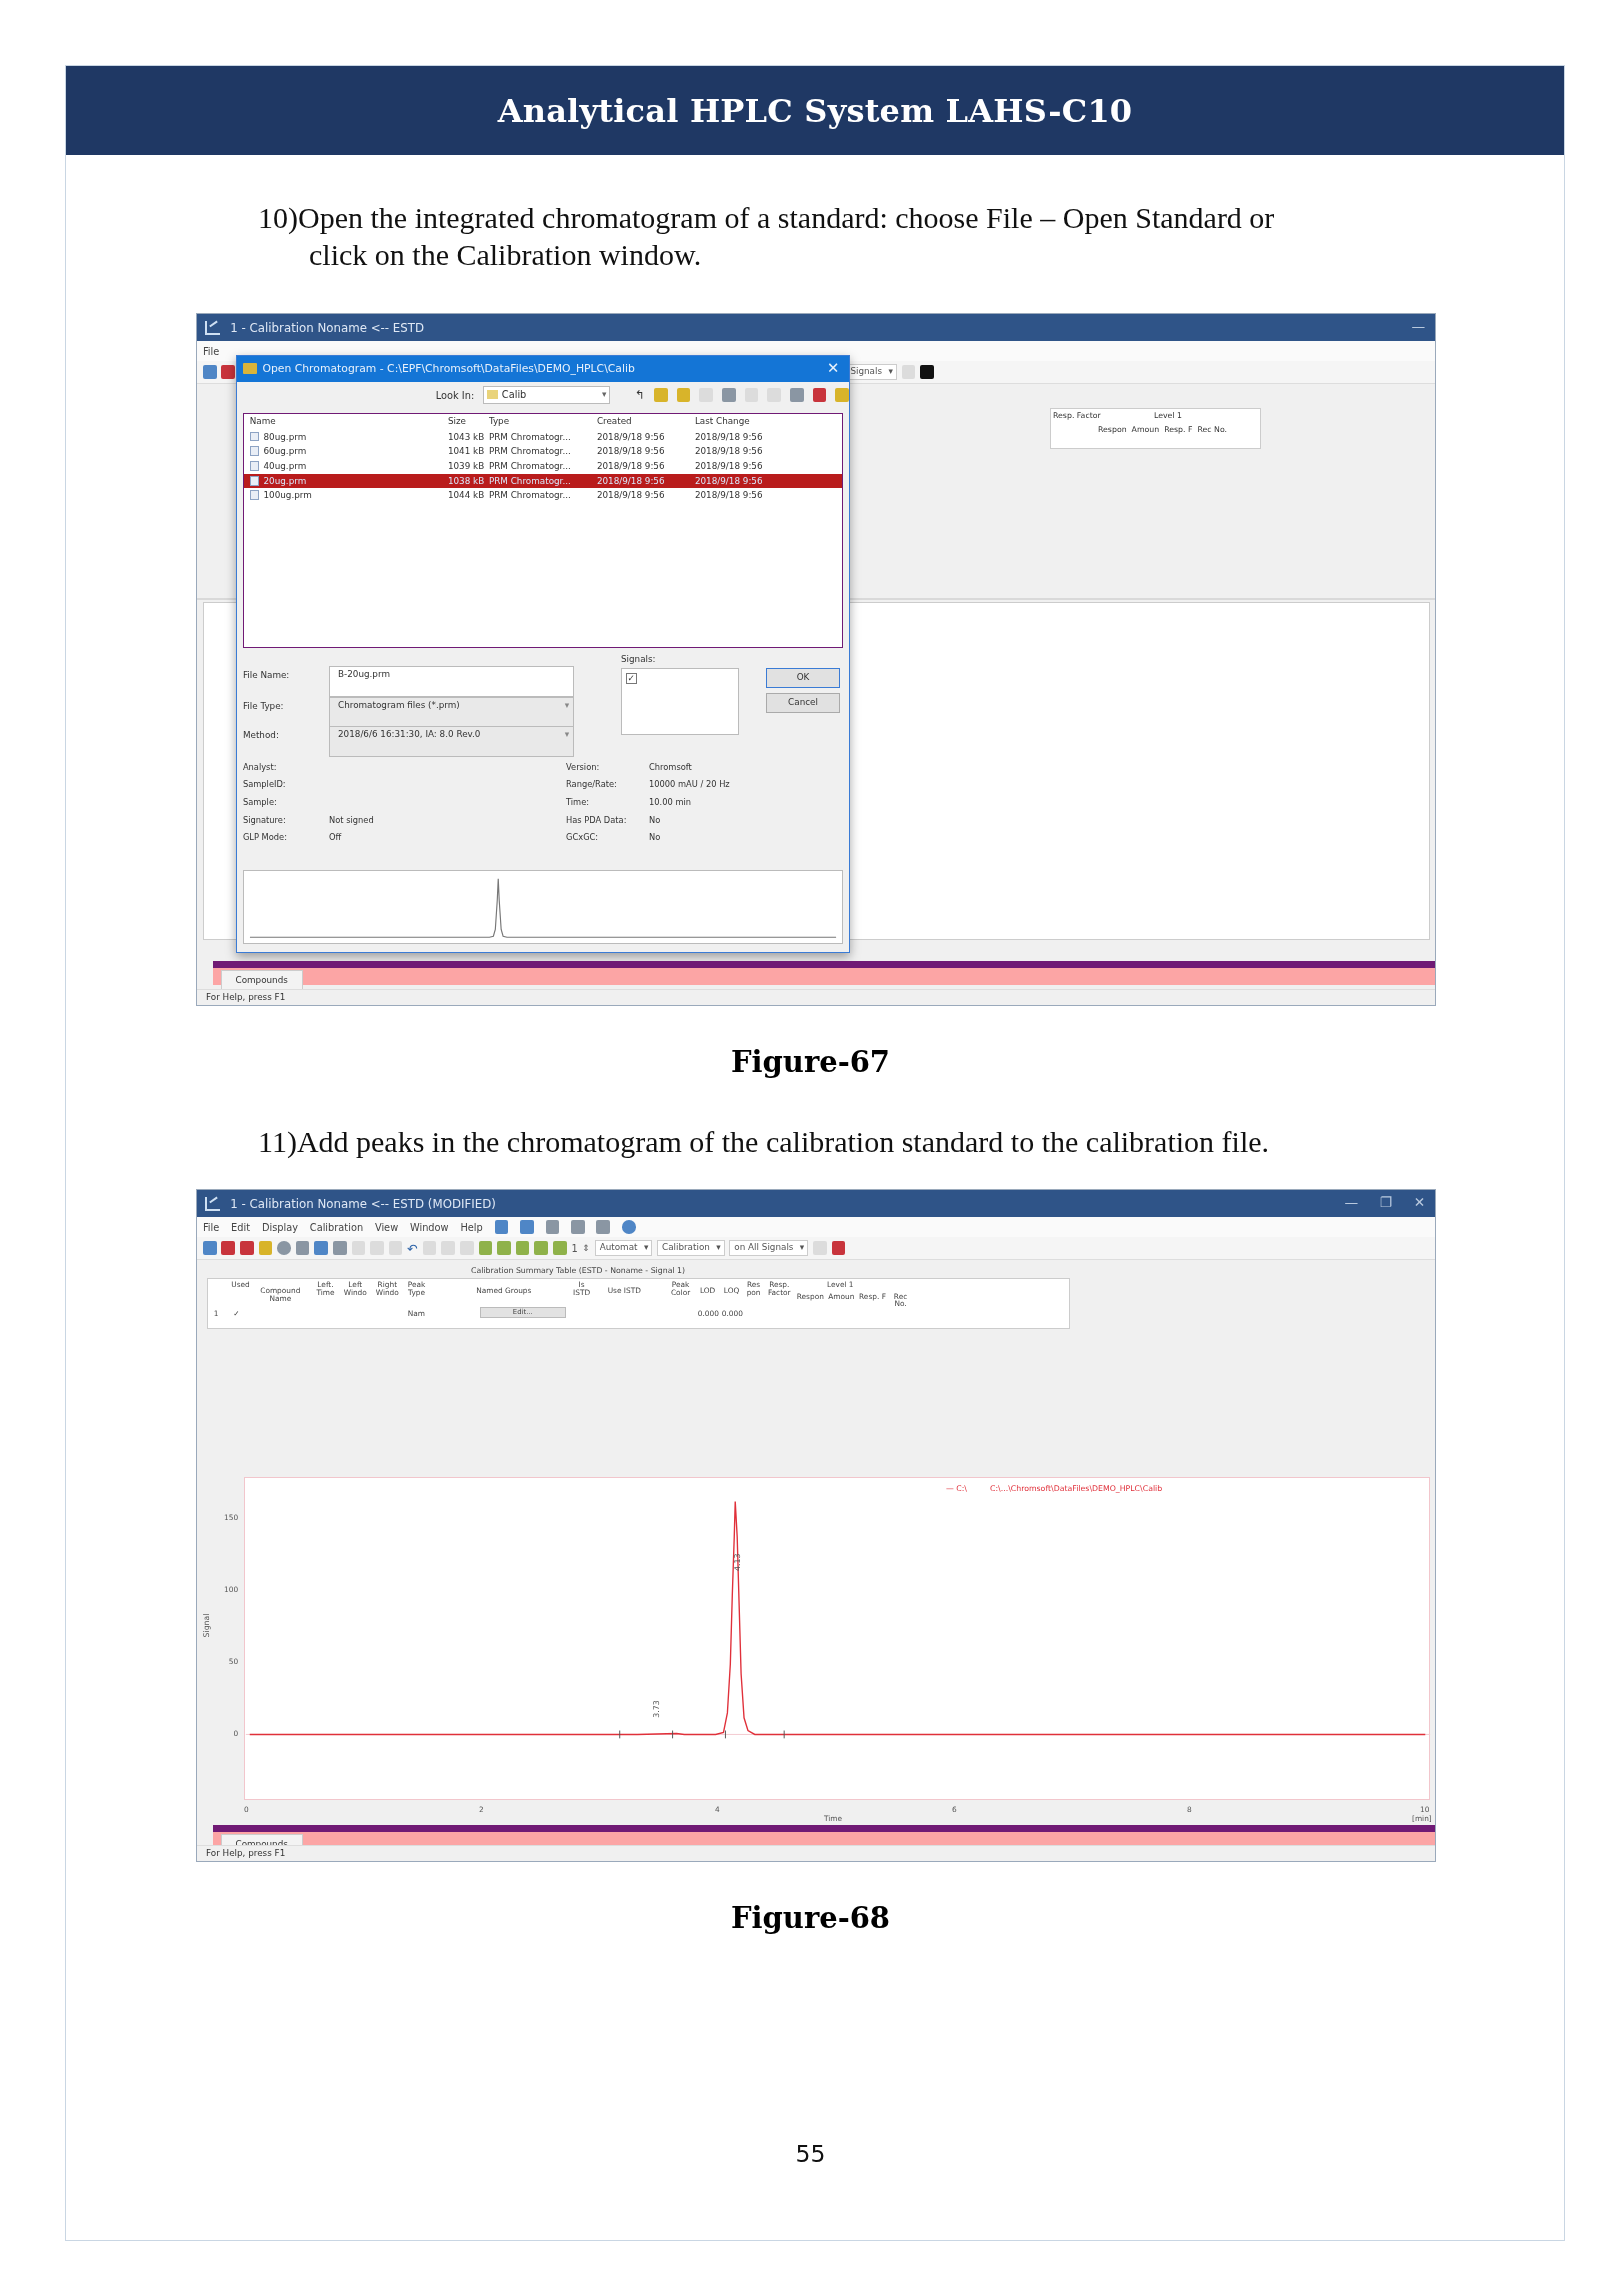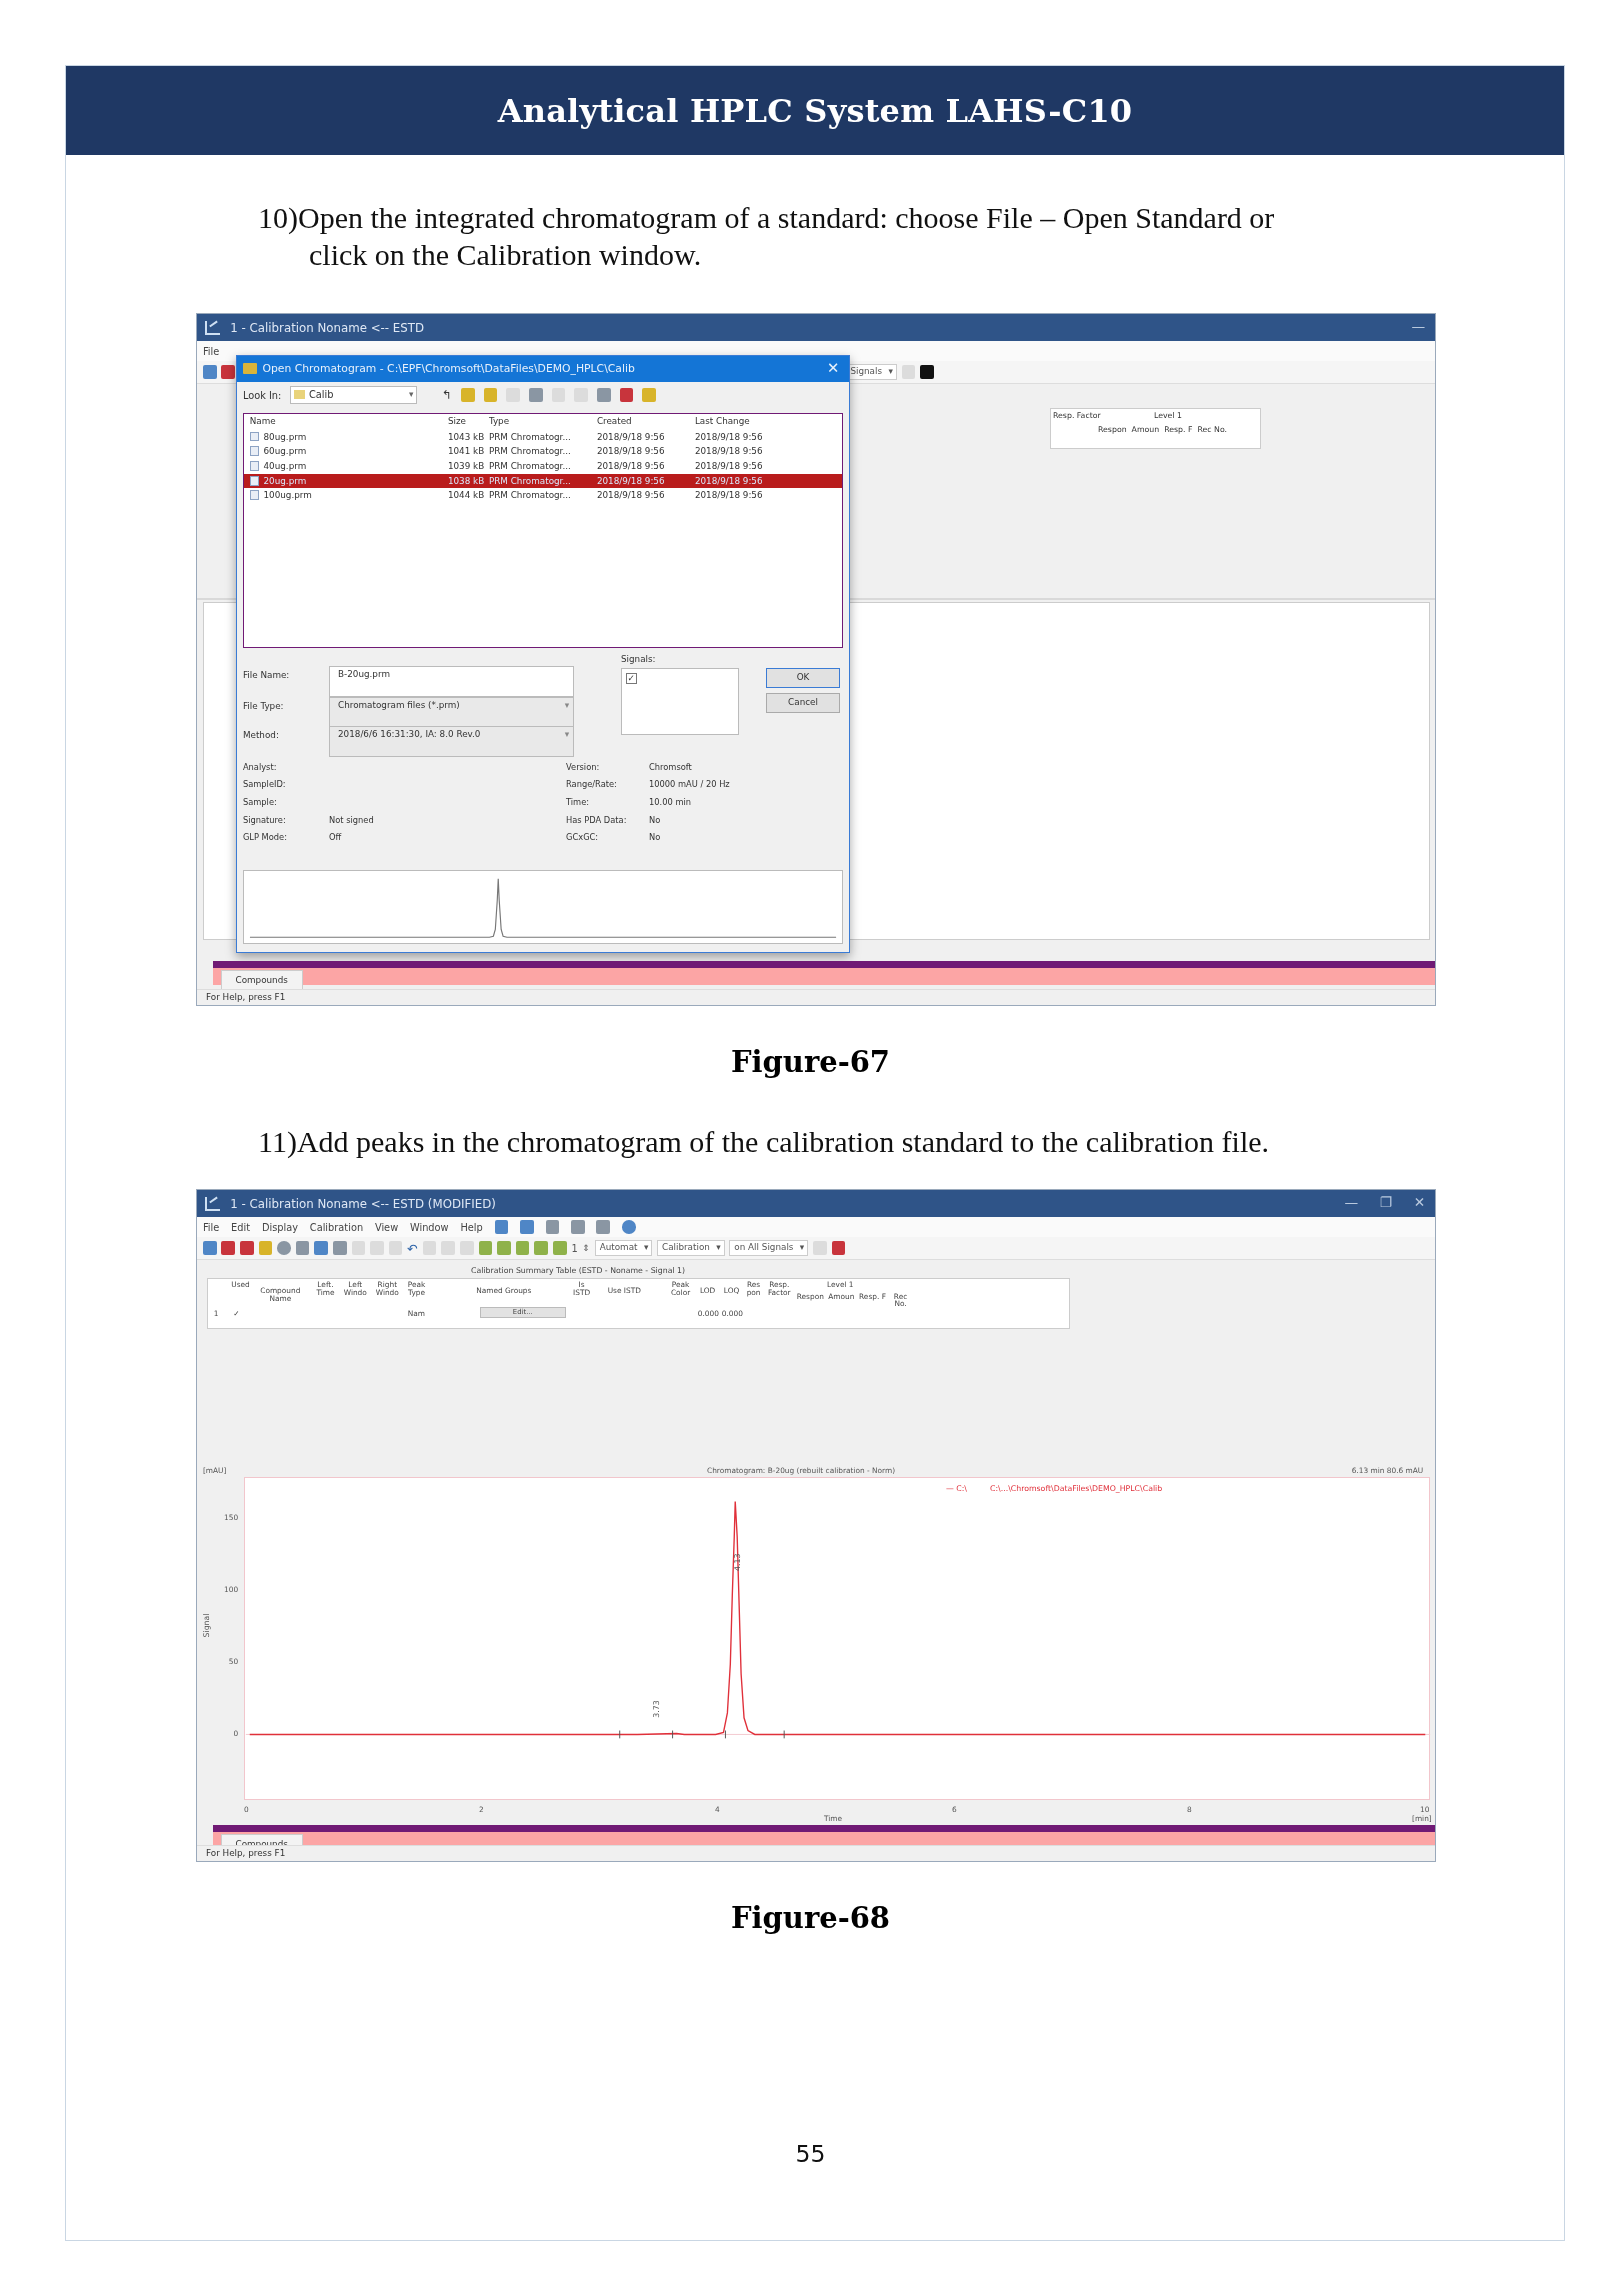--- a/index.html
+++ b/index.html
@@ -72,21 +72,21 @@
   .fig67 .bg-plot { position: absolute; left: 5.9px; top: 288px; width: 1227px; height: 338px; background: #fff; border: 1px solid #ccc; }
   .fig67 .tabstrip { top: 647px; }
 
   .dialog {
     position: absolute; left: 39px; top: 41px; width: 614px; height: 598px; background: #f0f0f0;
     border: 1px solid #3a7bd5; box-shadow: 0 3.9px 9.8px rgba(0,0,0,0.35);
   }
   .dlg-title { height: 25.5px; background: #1475d6; color: #e8f1fb; font-size: 10.8px; display: flex; align-items: center; padding-left: 5.9px; position: relative; }
   .folder-ico { width: 13.7px; height: 10.8px; background: #d9b43a; border-radius: 1px; margin-right: 5.9px; display: inline-block; }
   .dlg-close { position: absolute; right: 9.8px; top: 2.9px; font-size: 14.7px; color: #e8f1fb; }
-  .lookin { height: 27.4px; display: flex; align-items: center; padding-left: 5.9px; gap: 9px; font-size: 9.8px; }
+  .lookin { height: 27.4px; display: flex; align-items: center; padding-left: 5.9px; gap: 9px; font-size: 9.8px; justify-content: flex-end; }
   .lookin .combo { width: 127px; height: 17.6px; background: #fff; border: 1px solid #bbb; font-size: 9.8px; line-height: 15.7px; padding-left: 17.6px; position: relative; }
   .lookin .combo::before { content: ""; position: absolute; left: 2.9px; top: 2.9px; width: 10.8px; height: 8.8px; background: #e9d37a; }
   .lookin .combo::after { content: "▾"; position: absolute; right: 2.9px; top: 0; font-size: 8.8px; color: #666; }
   .filelist { position: absolute; left: 5.9px; top: 57px; width: 600px; height: 235px; background: #fff; border: 1px solid #701a75; font-size: 8.8px; }
   .fl-head { height: 15.7px; position: relative; color: #333; }
   .fl-row { height: 14.7px; position: relative; color: #333; }
   .fl-row.selected { background: #b91c1c; color: #d9e8fb; }
   .fl-cell { position: absolute; top: 2px; white-space: nowrap; }
   .c-ico { left: 5.9px; width: 8.8px; height: 9.8px; border: 1px solid #8da3c4; background: #e9eef6; top: 2px; }
   .c-name { left: 19.6px; } .c-size { left: 204px; } .c-type { left: 245px; } .c-created { left: 353px; } .c-last { left: 451px; }
@@ -362,25 +362,20 @@
     <span class="h" style="left:680px;width:25.5px;top:13.7px">Rec No.</span>
 
     <span class="cell" style="left:5.9px">1</span>
     <span class="cell" style="left:25.5px">✓</span>
     <span class="cell" style="left:200px">Nam</span>
     <span class="edit-btn">Edit...</span>
     <span class="cell" style="left:490px">0.000</span>
     <span class="cell" style="left:514px">0.000</span>
   </div>
 
-  <div class="plot-head">
-    <span style="position:absolute;left:5.9px;top:2px">[mAU]</span>
-    <span style="position:absolute;left:510px;top:2px">Chromatogram: B-20ug (rebuilt calibration - Norm)</span>
-    <span style="position:absolute;right:11.8px;top:2px">6.13 min  80.6 mAU</span>
-  </div>
 
   <span class="ytick" style="top:323px">150</span>
   <span class="ytick" style="top:395px">100</span>
   <span class="ytick" style="top:467px">50</span>
   <span class="ytick" style="top:539px">0</span>
   <span style="position:absolute;left:-2px;top:431px;font-size:7.8px;color:#555;transform:rotate(-90deg)">Signal</span>
 
   <div class="plot">
     <svg width="1186" height="323" viewBox="0 0 1210 330">
 

